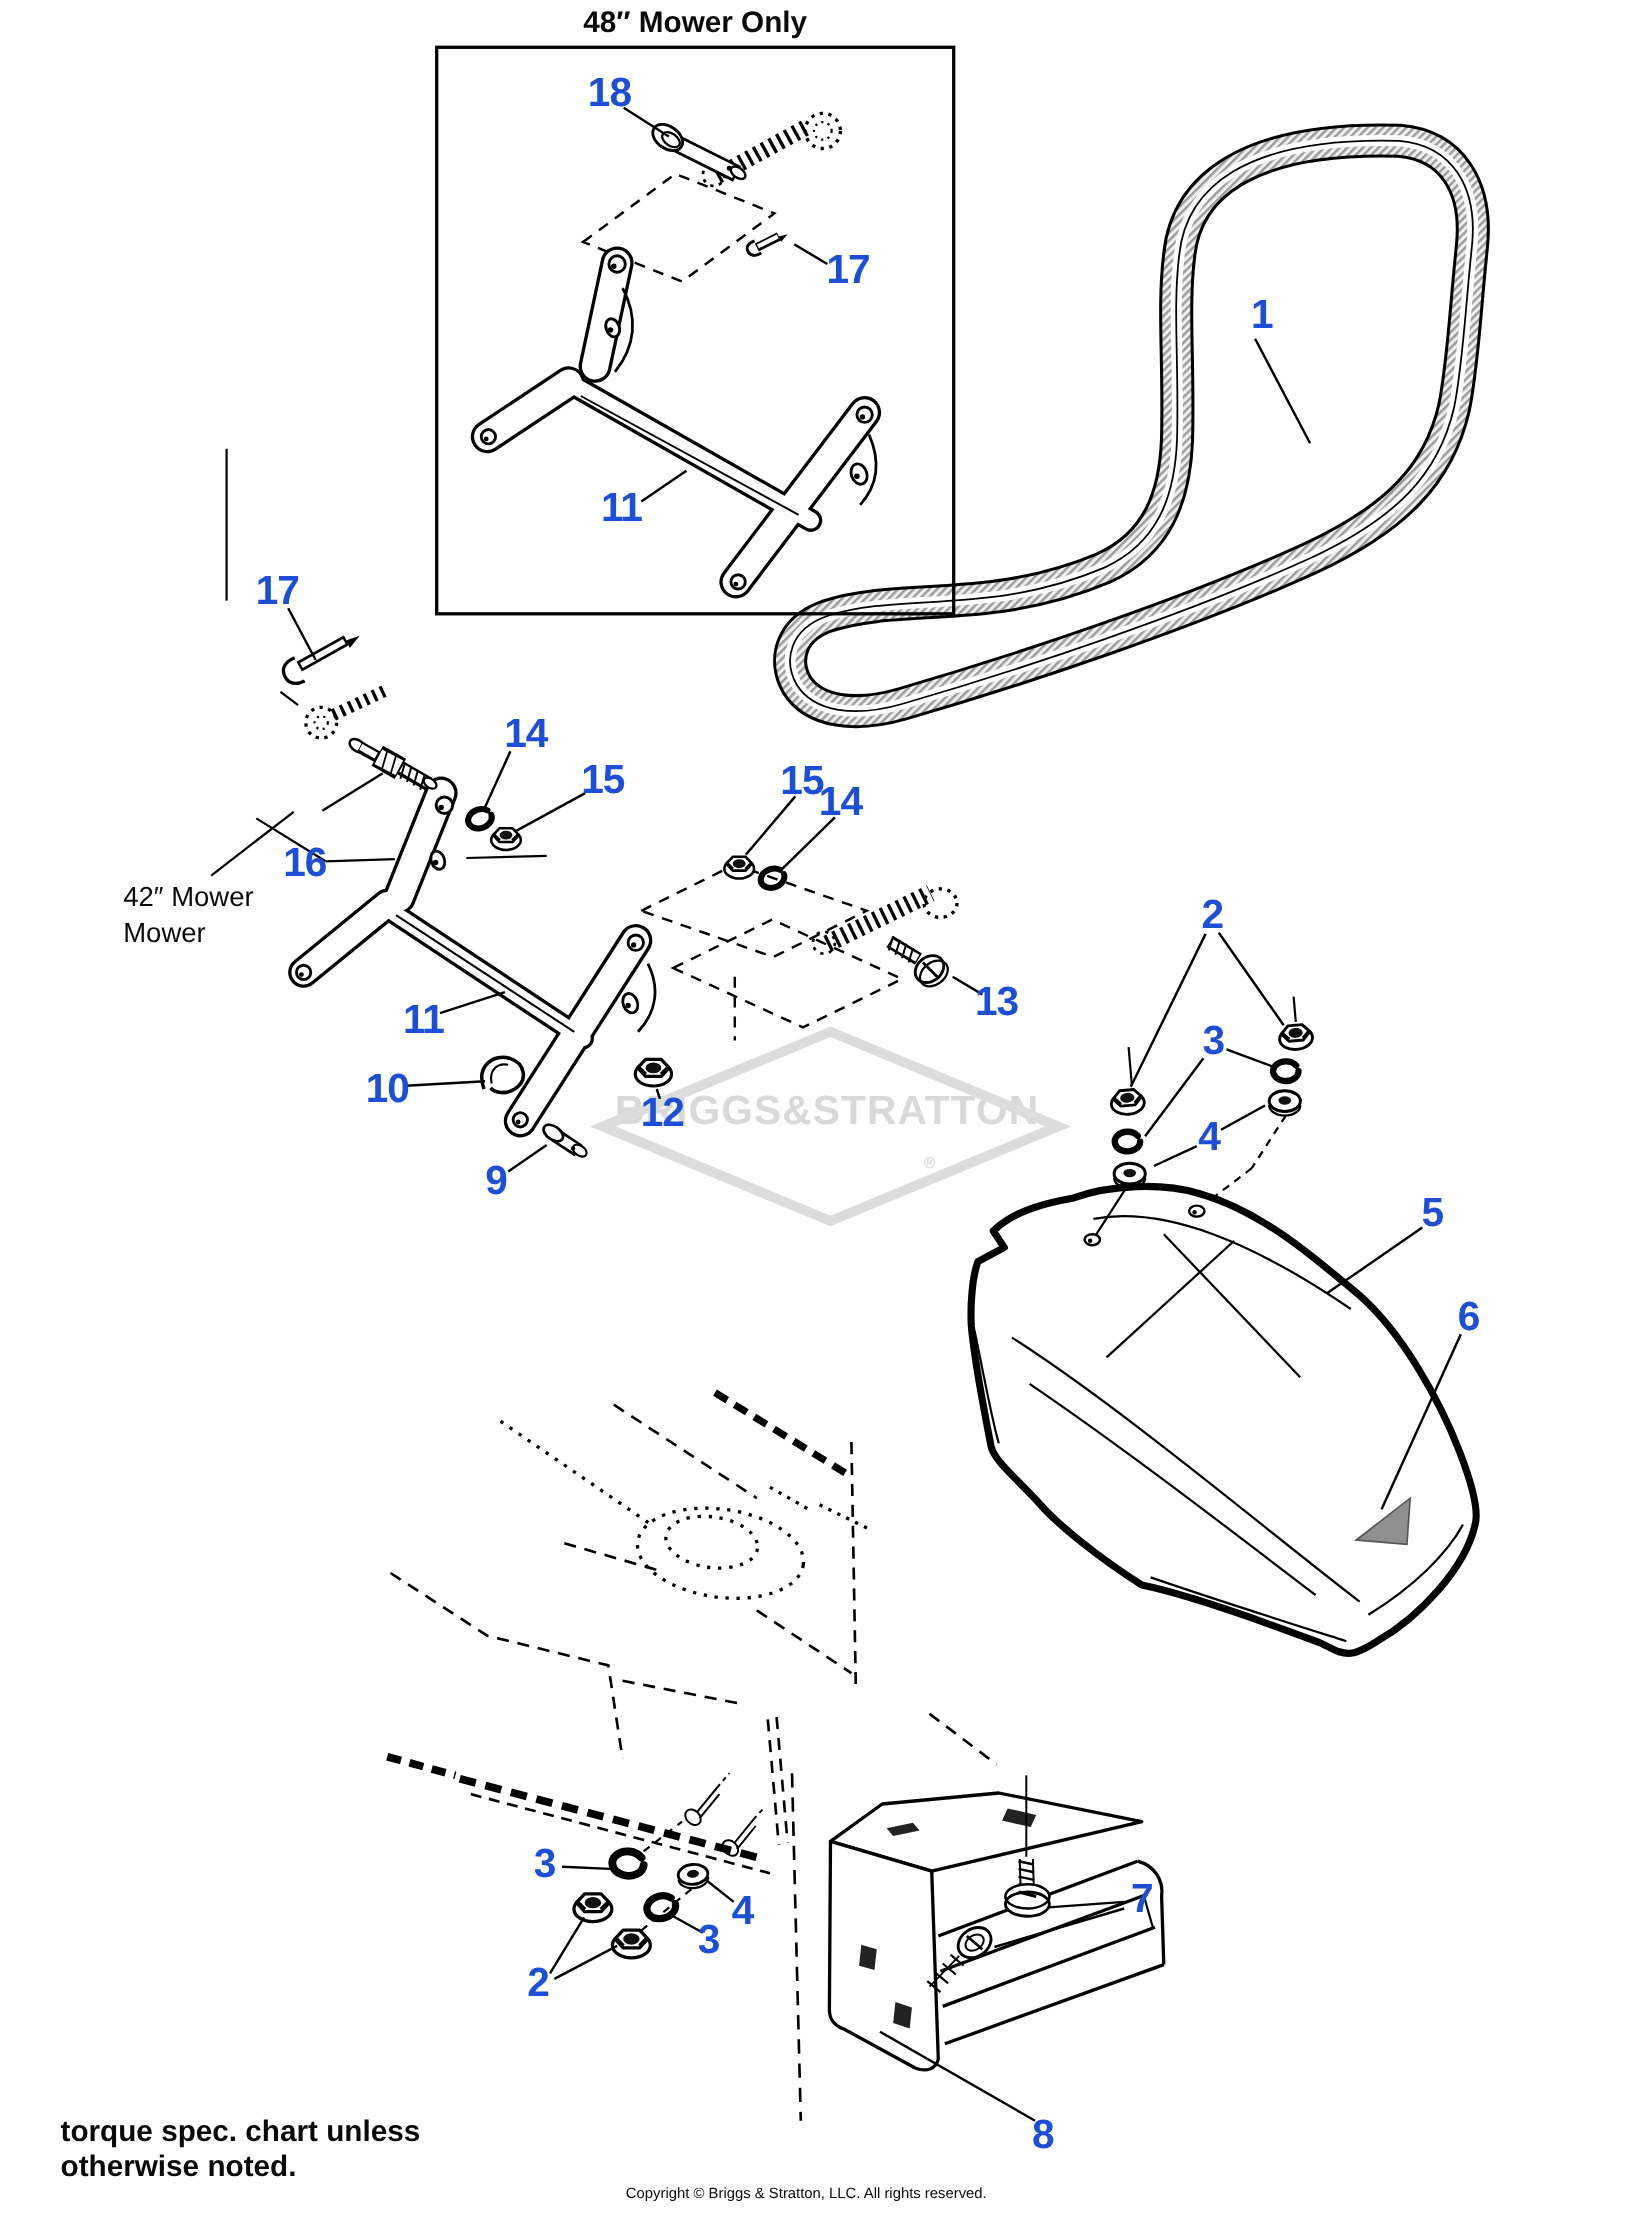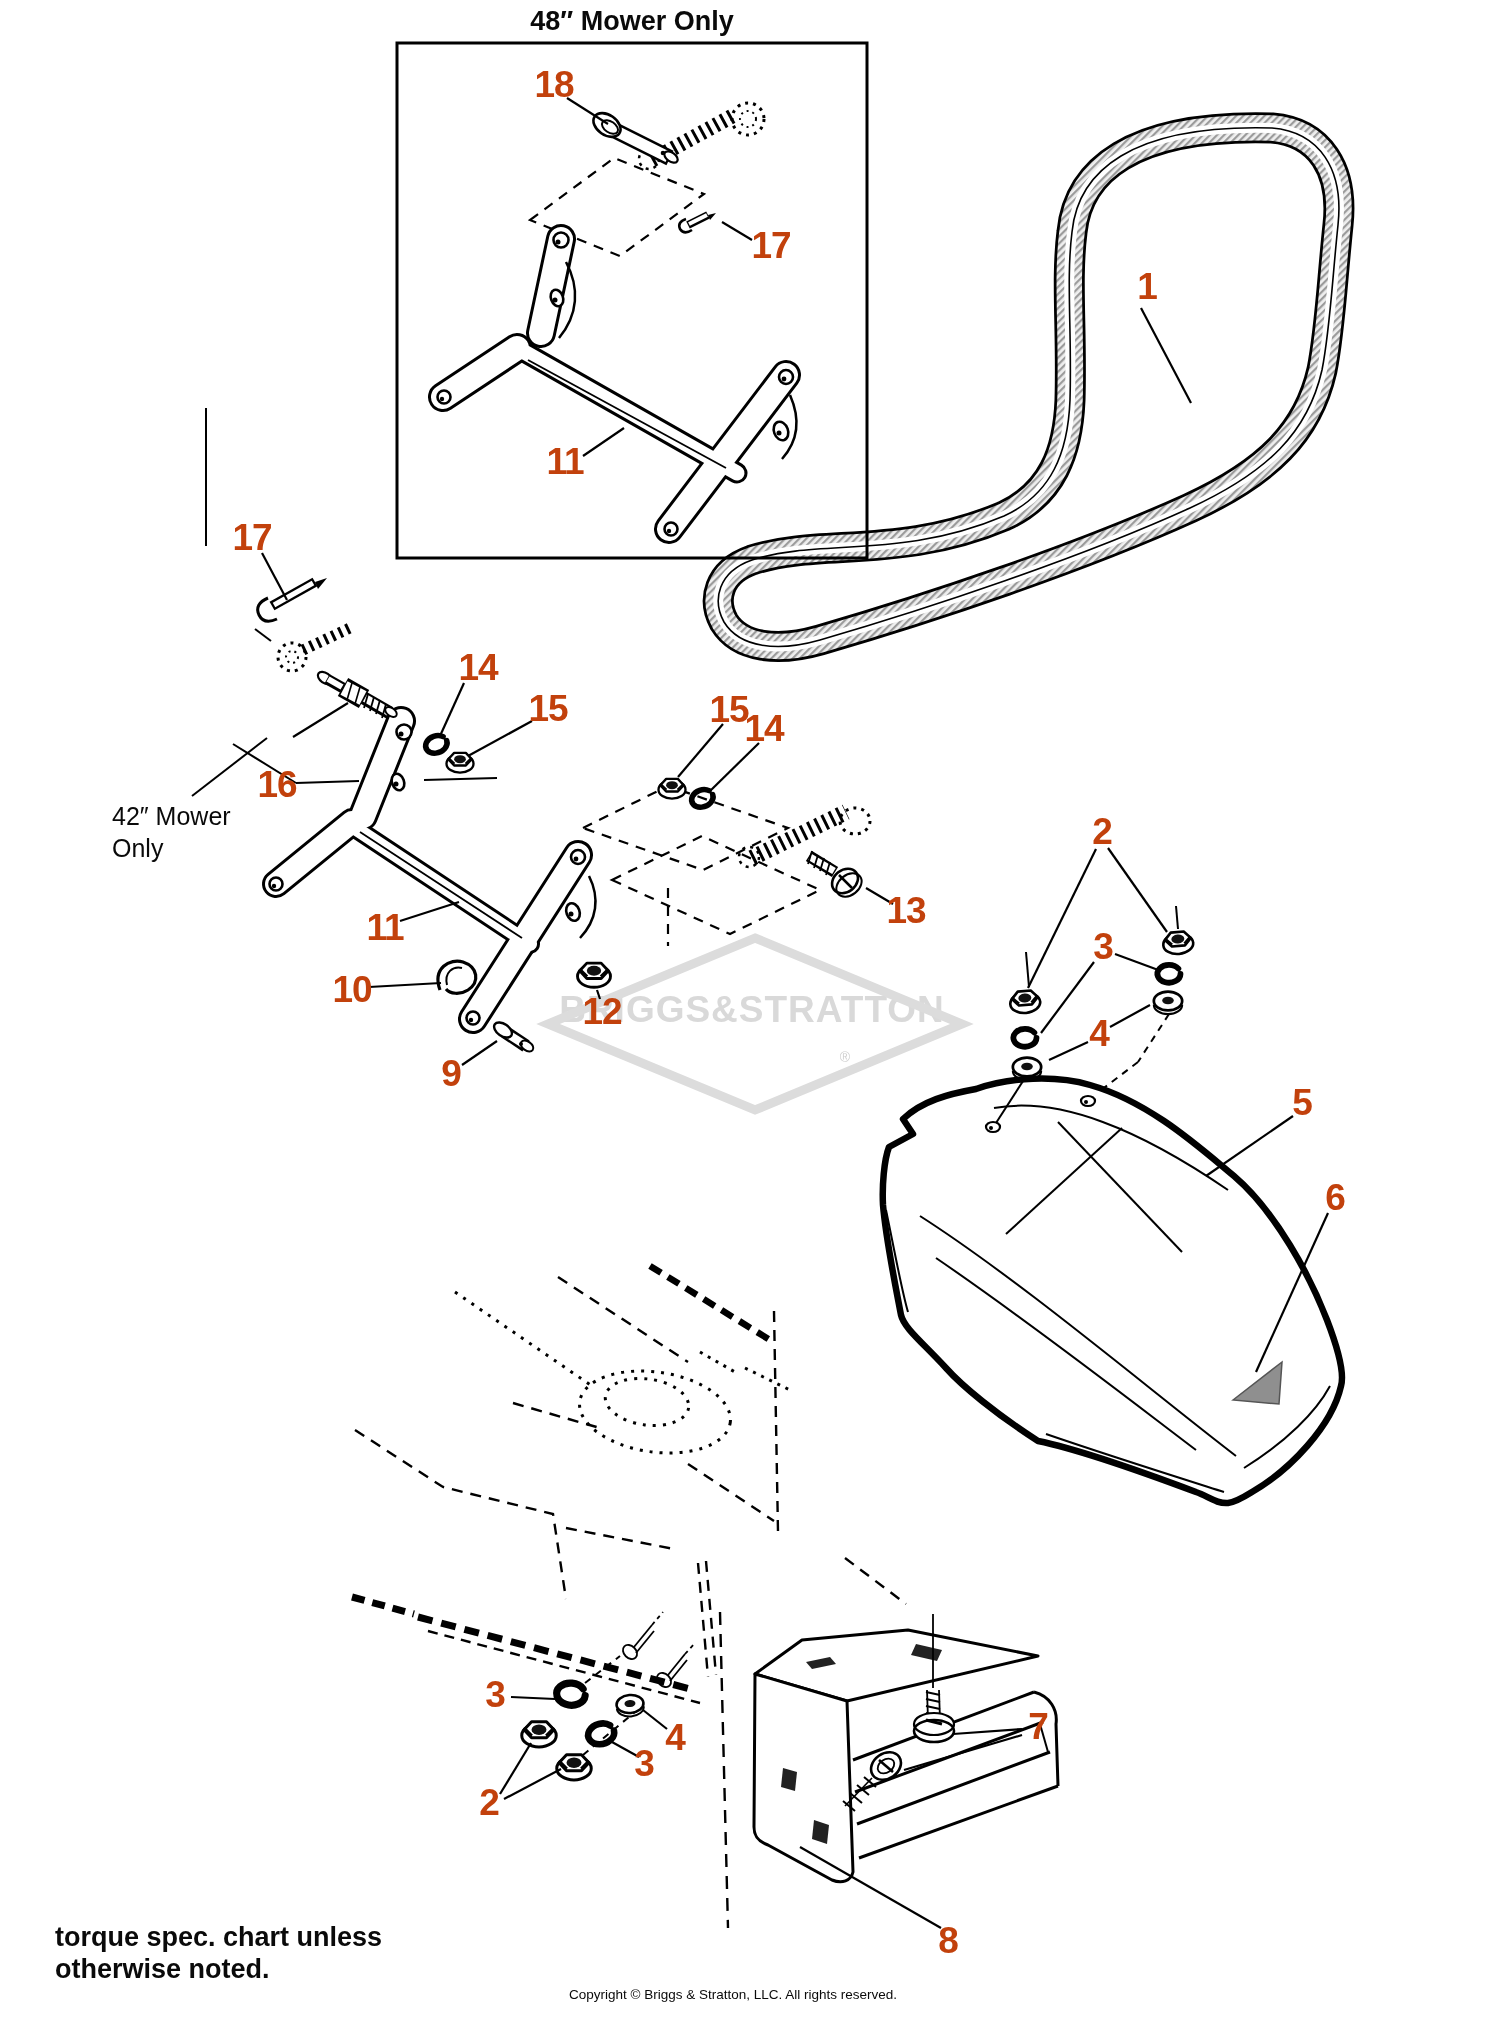--- a/index.html
+++ b/index.html
@@ -1,21 +1,21 @@
 <!DOCTYPE html>
 <html><head>
 <meta charset="utf-8">
 <style>
   html,body{margin:0;padding:0;background:#fff;}
   .page{position:relative;width:1500px;height:2028px;background:#ffffff;overflow:hidden;
         font-family:"Liberation Sans",sans-serif;}
   .page svg{position:absolute;left:0;top:0;}
   .txt{position:absolute;color:#0a0a0a;}
   .plabel{position:absolute;transform:translate(-50%,-50%);font-weight:bold;font-size:37px;
-          letter-spacing:-1px;color:#c2410c;line-height:1;}
+          letter-spacing:-1px;color:#1d4ed8;line-height:1;}
   .title48{left:632px;top:21px;transform:translate(-50%,-50%);font-size:27px;font-weight:bold;white-space:nowrap;}
   .note42{left:112px;top:800px;font-size:25px;font-weight:normal;line-height:32px;}
   .footnote{left:55px;top:1921px;font-size:27px;font-weight:bold;line-height:32px;}
   .copyright{left:733px;top:1994px;transform:translate(-50%,-50%);font-size:13.5px;font-weight:normal;white-space:nowrap;}
   .watermark{left:752px;top:1010px;transform:translate(-50%,-50%);font-size:37px;font-weight:bold;
              letter-spacing:1px;color:#d9d9d9;white-space:nowrap;z-index:0;}
   .wm-reg{left:845px;top:1057px;transform:translate(-50%,-50%);font-size:14px;color:#cfcfcf;z-index:0;}
   .overlay{z-index:2;}
 </style>
 </head>
@@ -412,21 +412,21 @@
       <line x1="1022" y1="1729" x2="953" y2="1734"></line>
       <line x1="1022" y1="1735" x2="904" y2="1770"></line>
       <line x1="941" y1="1928" x2="800" y2="1847"></line>
     </g>
   </svg>
 
   <div class="txt title48 overlay">48″ Mower Only</div>
 
   <div class="txt note42 overlay">
     <div>42″ Mower</div>
-    <div>Only</div>
+    <div>Mower</div>
   </div>
 
   <div class="txt footnote overlay">
     <div>torque spec. chart unless</div>
     <div>otherwise noted.</div>
   </div>
 
   <div class="txt copyright overlay">Copyright © Briggs &amp; Stratton, LLC. All rights reserved.</div>
 
   <div class="plabel overlay" style="left:554px;top:84px">18</div>

